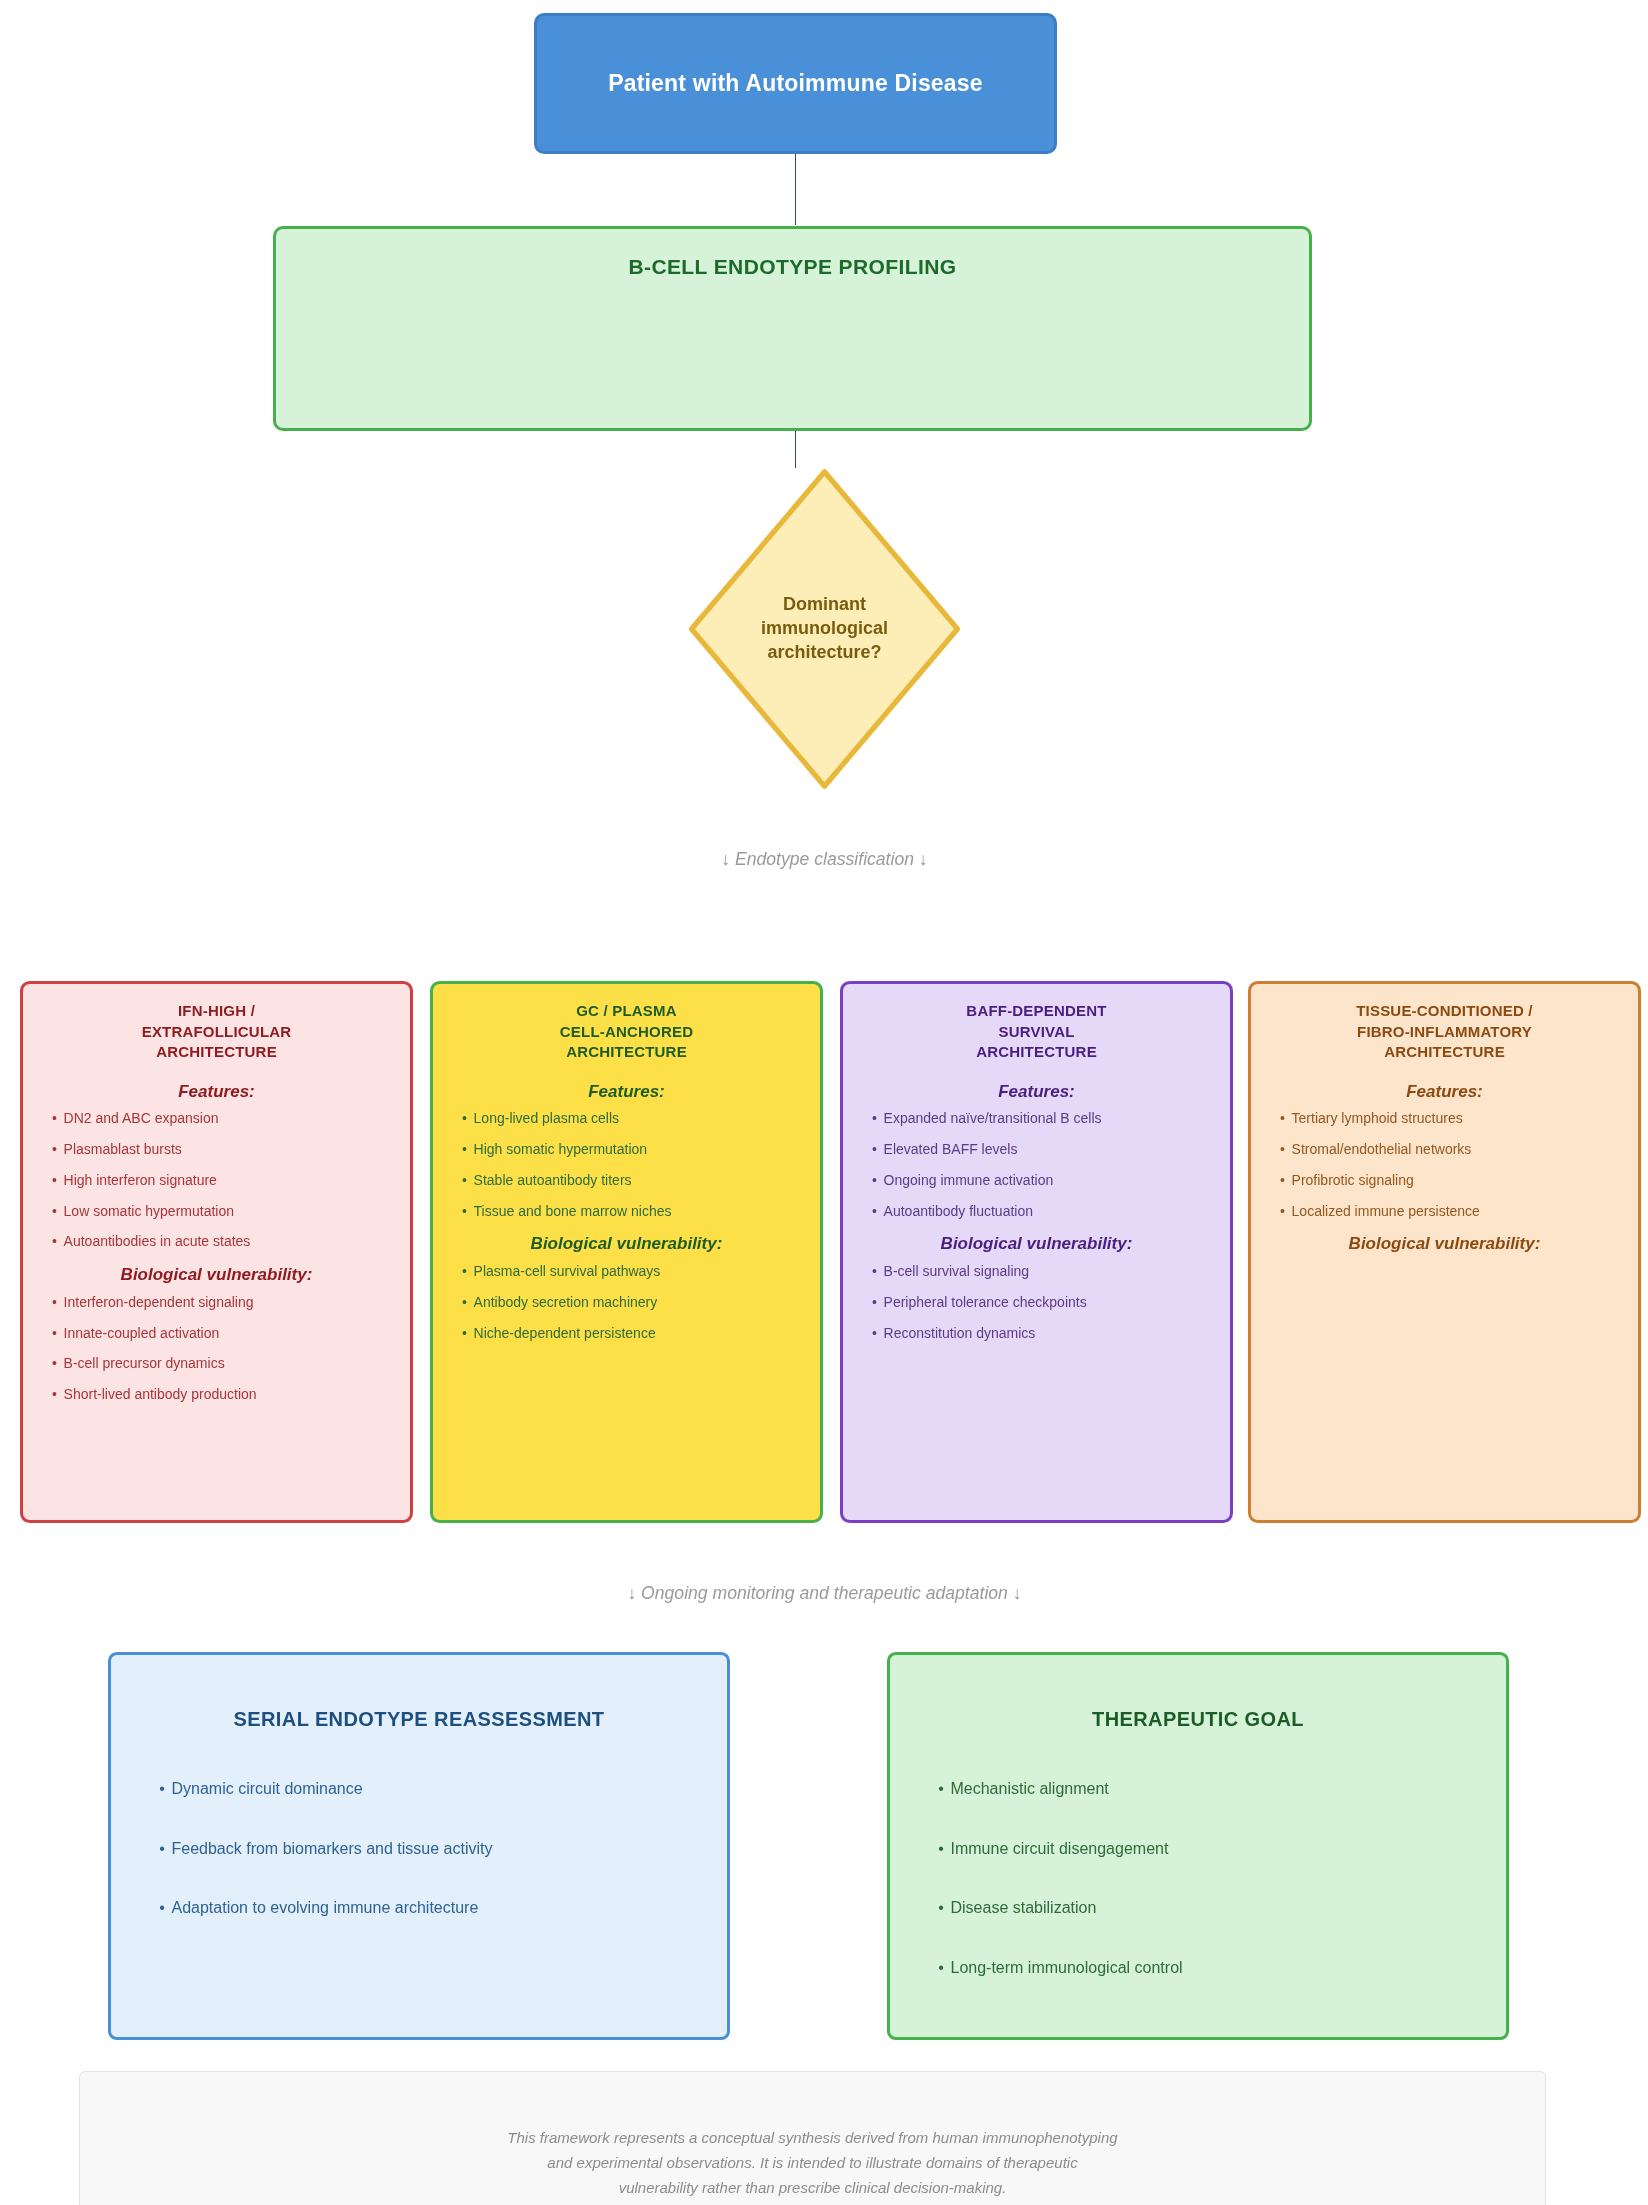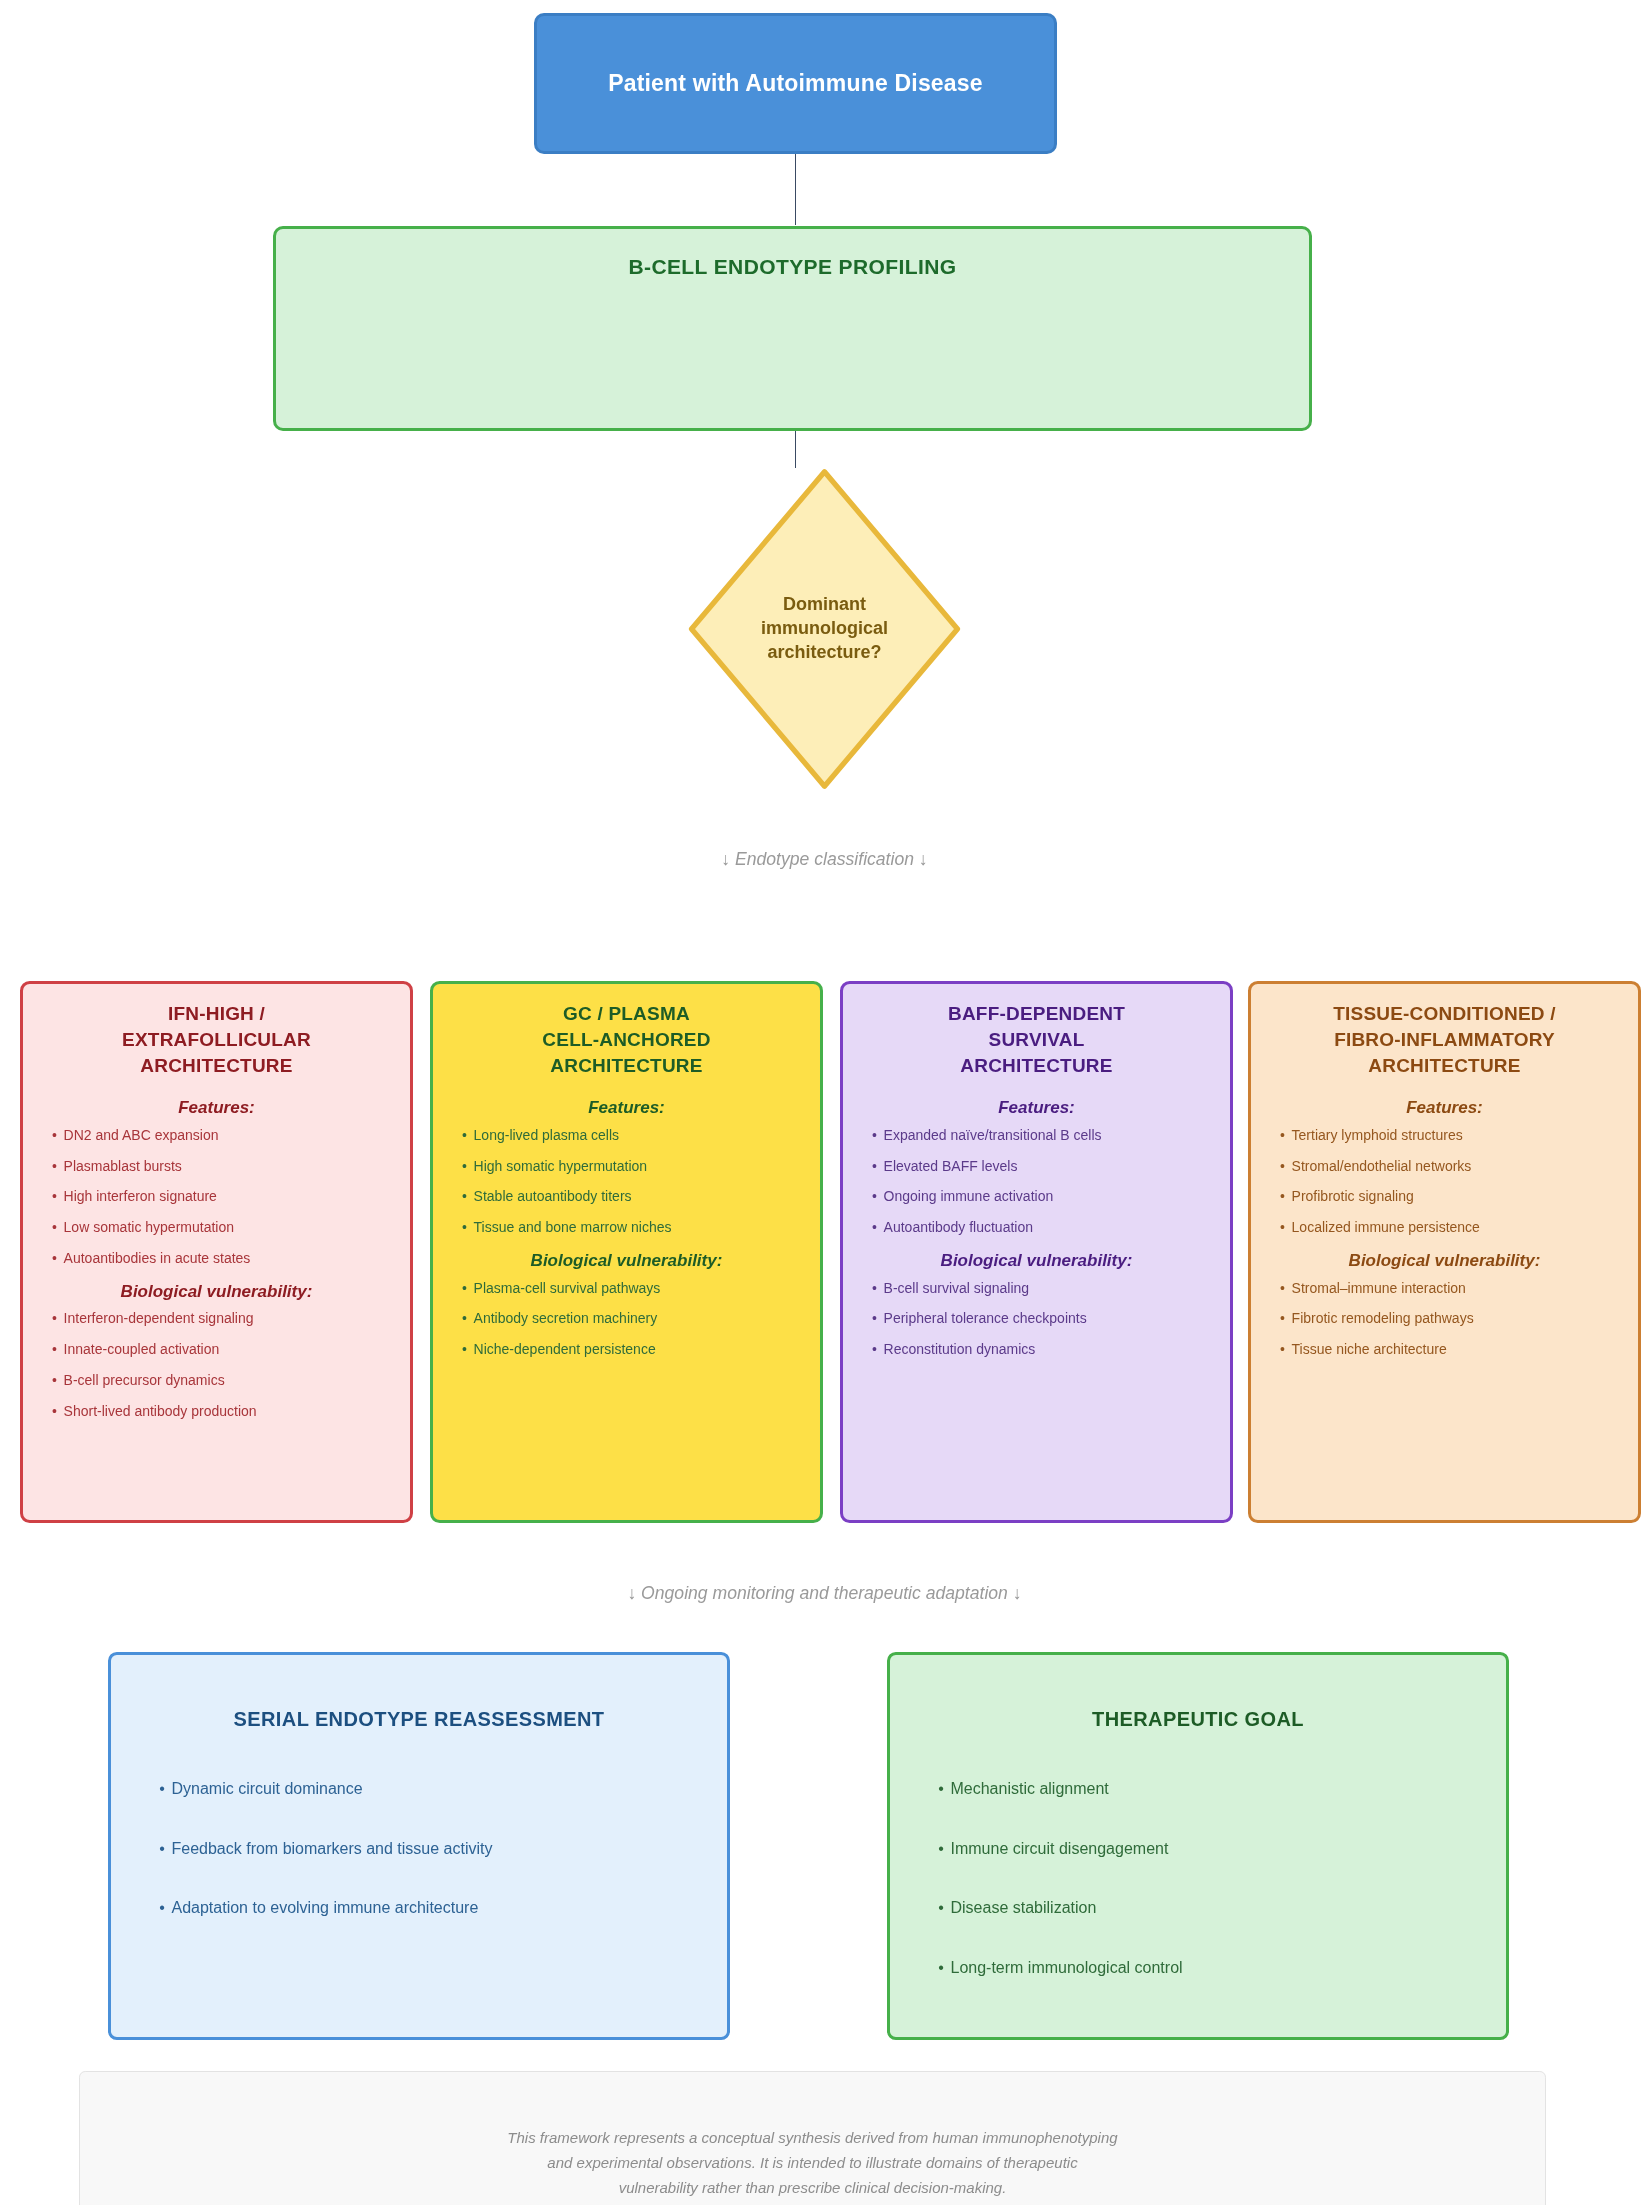--- a/index.html
+++ b/index.html
@@ -118,21 +118,21 @@
     box-sizing: border-box;
     top: 981px;
     width: 393px;
     height: 542px;
     border-radius: 9.7px;
     border-width: 3.5px;
     border-style: solid;
     padding: 17px 19.4px 0 19.4px;
   }
   .endotype-card .card-title {
-    font-size: 19px;
+    font-size: 15px;
     font-weight: bold;
     text-align: center;
     line-height: 1.38;
     letter-spacing: 0.2px;
     white-space: pre-line;
   }
   .endotype-card .section-head {
     font-size: 17px;
     font-weight: bold;
     font-style: italic;
@@ -332,25 +332,20 @@
 FIBRO-INFLAMMATORY
 ARCHITECTURE</div>
   <div class="section-head">Features:</div>
   <ul>
     <li>Tertiary lymphoid structures</li>
     <li>Stromal/endothelial networks</li>
     <li>Profibrotic signaling</li>
     <li>Localized immune persistence</li>
   </ul>
   <div class="section-head" style="margin-top:0;">Biological vulnerability:</div>
-  <ul>
-    <li>Stromal–immune interaction</li>
-    <li>Fibrotic remodeling pathways</li>
-    <li>Tissue niche architecture</li>
-  </ul>
 </div>
 
 <div class="flow-caption" id="caption-monitoring">↓ Ongoing monitoring and therapeutic adaptation ↓</div>
 
 <div class="outcome-box" id="box-reassessment">
   <div class="box-title">SERIAL ENDOTYPE REASSESSMENT</div>
   <ul>
     <li>Dynamic circuit dominance</li>
     <li>Feedback from biomarkers and tissue activity</li>
     <li>Adaptation to evolving immune architecture</li>

